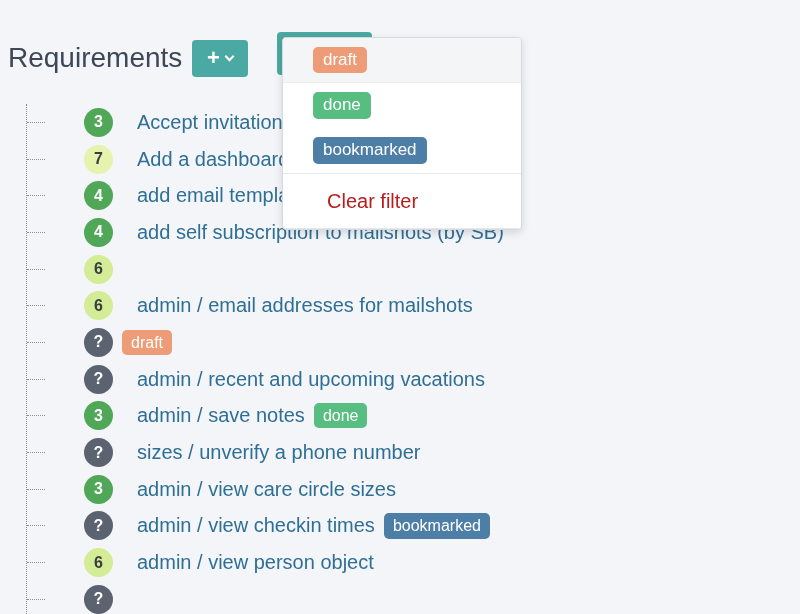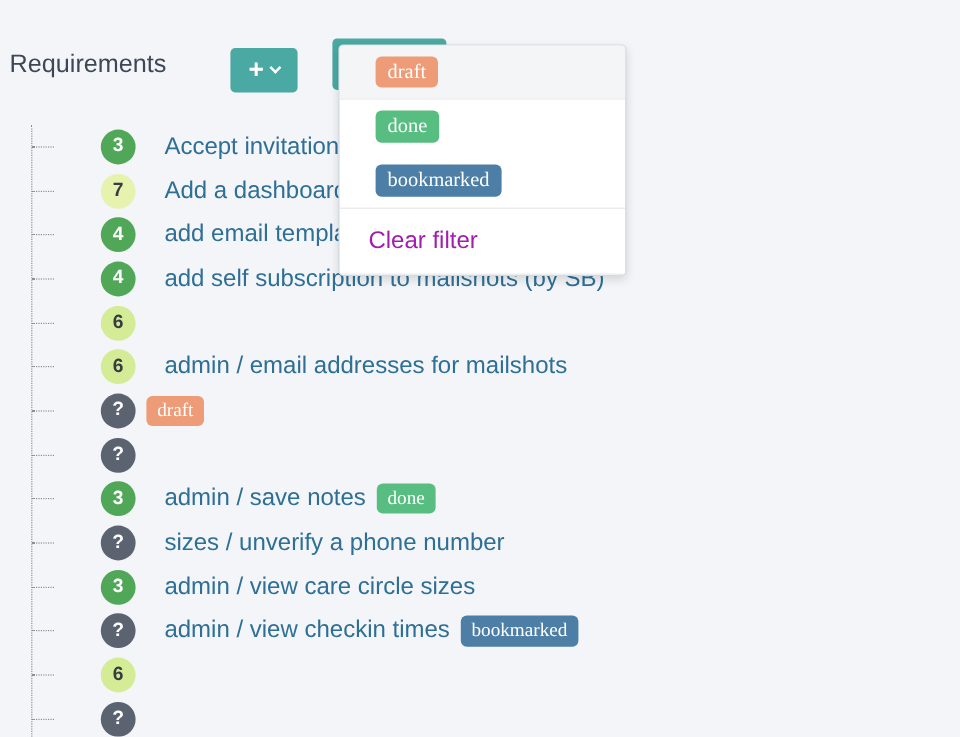--- a/index.html
+++ b/index.html
@@ -6,21 +6,21 @@
   html,body { width:800px; height:614px; overflow:hidden; }
   body {
     background:#f4f5f8;
     font-family:"Liberation Sans", sans-serif;
     position:relative;
   }
 
   
   .page-title {
     position:absolute; left:8px; top:42px;
-    font-size:21px; color:#3d4756; font-weight:400;
+    font-size:28px; color:#3d4756; font-weight:400;
     z-index:2;
   }
   .add-btn {
     position:absolute; left:192px; top:40px;
     width:56px; height:37px;
     background:#4aa9a2; border:none; border-radius:4px;
     display:flex; align-items:center; justify-content:center; gap:6px;
     cursor:pointer; z-index:2;
   }
   .add-btn .plus {
@@ -51,26 +51,26 @@
   }
   .dd-row {
     height:45px; display:flex; align-items:center;
     padding-left:30px; cursor:pointer;
   }
   .dd-labels > div:first-of-type {
     background:#f4f5f6; border-bottom:1px solid #ededee;
   }
   .chipbase {
     color:#fff; font-size:17px; line-height:1.2;
-    padding:3px 10px; border-radius:5px; white-space:nowrap;font-family:Liberation Serif, serif;
+    padding:3px 10px; border-radius:5px; white-space:nowrap;
   }
   .dd-sep { border-top:1px solid #e6e8eb; }
   .dd-action {
     height:54px; display:flex; align-items:center;
-    padding-left:24px; font-size:20px; color:#a21caf; cursor:pointer;
+    padding-left:44px; font-size:20px; color:#b91c1c; cursor:pointer;
   }
 
   
   .tree { position:absolute; left:0; top:104px; width:800px; z-index:1; }
   .vline {
     position:absolute; left:26px; top:0; height:510px; width:0;
     border-left:1px dotted #8f8f8f;
   }
   .row { height:36.7px; display:flex; align-items:center; white-space:nowrap; }
   .stub {
@@ -157,20 +157,21 @@
 
     </div>
     <div class="row">
       <span class="stub"></span>
       <span class="badge" style="background: rgb(92, 99, 112); color: rgb(255, 255, 255);">?</span>
       <span class="chip chipbase" style="background: rgb(237, 156, 119);">draft</span>
     </div>
     <div class="row">
       <span class="stub"></span>
       <span class="badge" style="background: rgb(92, 99, 112); color: rgb(255, 255, 255);">?</span>
+      <span class="rtext">admin / recent and upcoming vacations</span>
 
     </div>
     <div class="row">
       <span class="stub"></span>
       <span class="badge" style="background: rgb(79, 167, 87); color: rgb(255, 255, 255);">3</span>
       <span class="rtext">admin / save notes</span>
       <span class="chip chipbase" style="background: rgb(87, 189, 128);">done</span>
     </div>
     <div class="row">
       <span class="stub"></span>
@@ -186,20 +187,21 @@
     </div>
     <div class="row">
       <span class="stub"></span>
       <span class="badge" style="background: rgb(92, 99, 112); color: rgb(255, 255, 255);">?</span>
       <span class="rtext">admin / view checkin times</span>
       <span class="chip chipbase" style="background: rgb(77, 126, 166);">bookmarked</span>
     </div>
     <div class="row">
       <span class="stub"></span>
       <span class="badge" style="background: rgb(211, 236, 149); color: rgb(56, 61, 66);">6</span>
+      <span class="rtext">admin / view person object</span>
 
     </div>
     <div class="row">
       <span class="stub"></span>
       <span class="badge" style="background: rgb(92, 99, 112); color: rgb(255, 255, 255);">?</span>
 
     </div>
   </div>
 
 </body></html>

